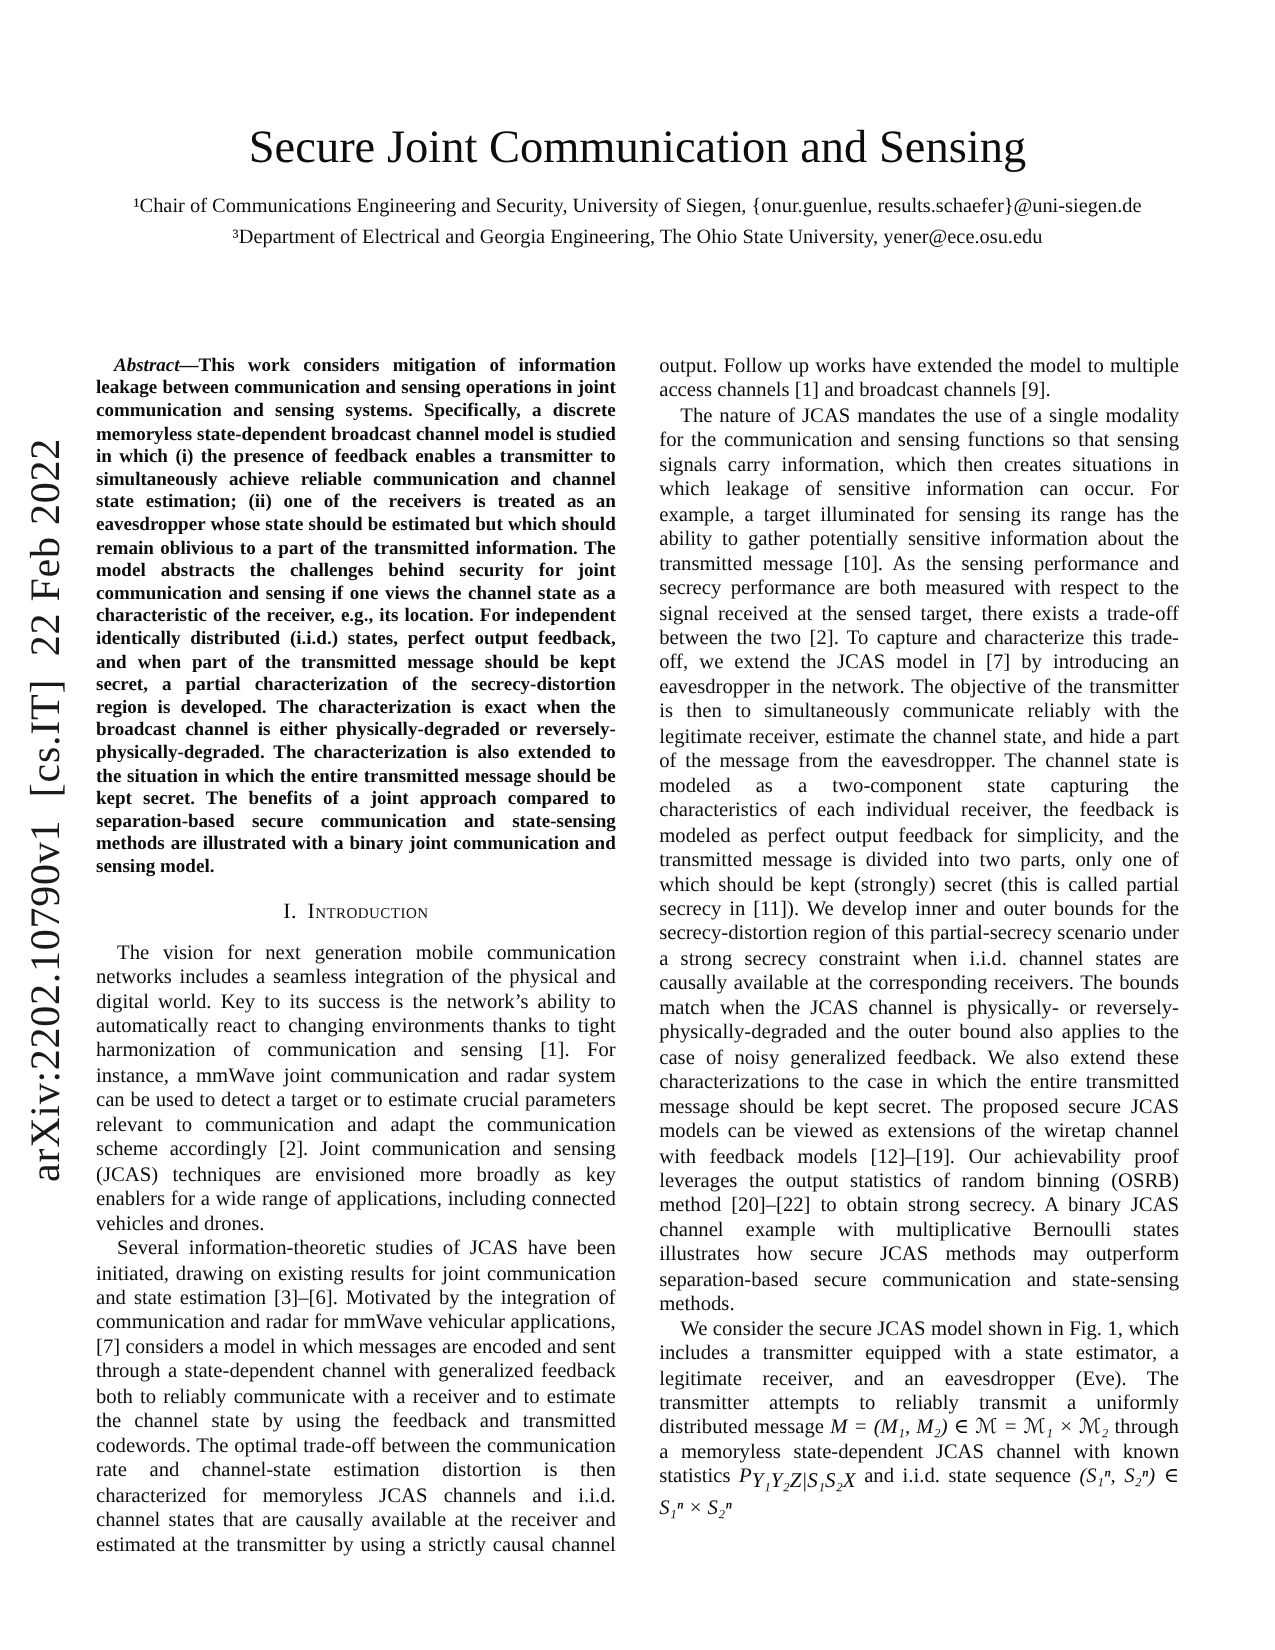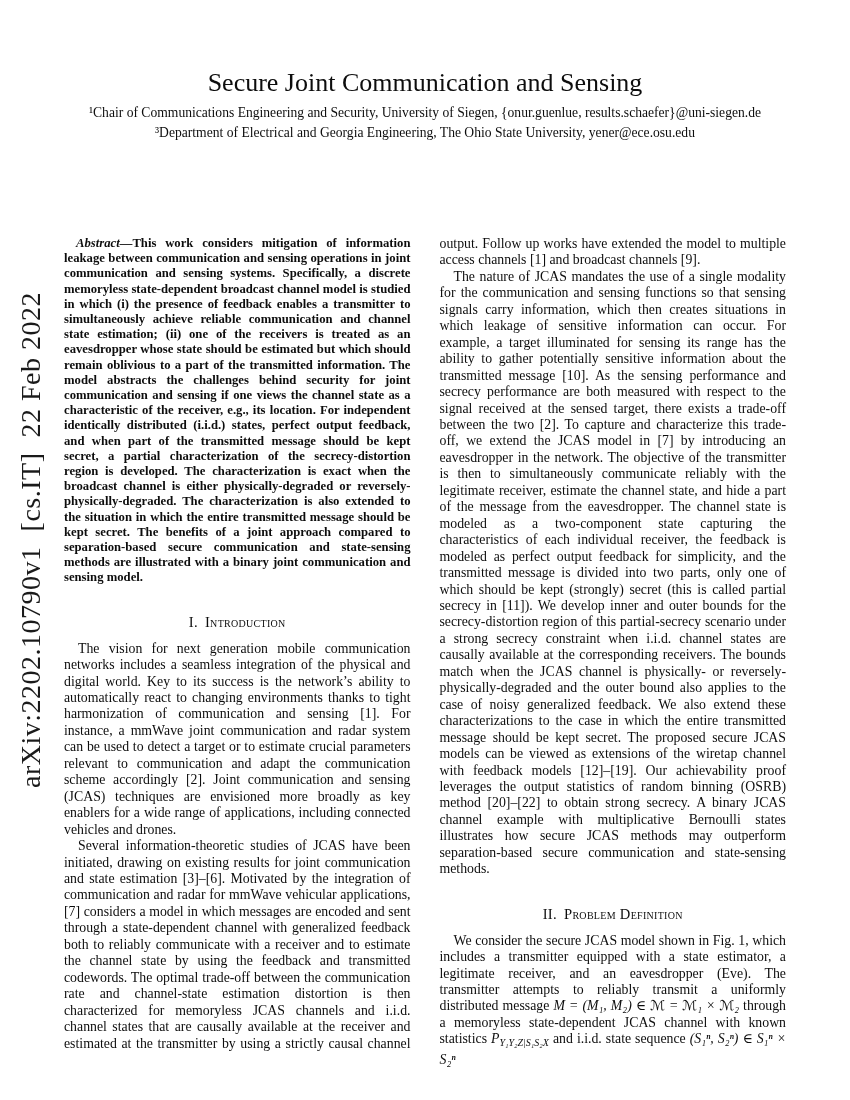--- a/index.html
+++ b/index.html
@@ -8,47 +8,47 @@
     background:#ffffff; color:#0d0d0d;
     font-family:"Liberation Serif","DejaVu Serif",serif;
     overflow:hidden;
   }
   .arxiv-watermark {
     position:absolute; top:540px; left:31px;
     transform:translate(-50%,-50%) rotate(-90deg);
     white-space:pre; font-size:28px; color:#1a1a1a; letter-spacing:0.5px;
   }
   .header { position:absolute; top:69px; left:0; width:850px; text-align:center; }
-  .paper-title { font-size:26px; font-weight:normal; margin:0; line-height:1.1; }
+  .paper-title { font-size:31px; font-weight:normal; margin:12px; line-height:1.1; }
   .authors-line { margin-top:15px; font-size:15.5px; }
   .affiliations { margin-top:5px; font-size:13.6px; line-height:20.5px; }
   .columns {
     position:absolute; top:236px; left:64px; width:722px;
     display:flex; gap:29px;
   }
   .col { width:352px; }
   .abstract {
     font-size:12.7px; font-weight:bold; line-height:15.2px;
     text-align:justify; text-indent:12px; margin:0;
   }
   .abstract-label { font-style:italic; }
   .section-heading {
     font-size:14.6px; font-weight:normal; text-align:center;
-    margin:28px 0 10px 0; letter-spacing:0.3px;
+    margin:14px 0 10px 0; letter-spacing:0.3px;
   }
   .sc { font-variant:small-caps; }
   .heading-number { margin-right:7px; }
   .body-para {
     font-size:13.8px; line-height:16.45px; text-align:justify;
     text-indent:14px; margin:0;
   }
   .cont-end { text-align-last:justify; }
   .cont-start { text-indent:0; }
   .math { font-style:italic; font-family:"Liberation Serif","DejaVu Serif","DejaVu Sans",serif; }
-  .msub { font-size:10px; vertical-align:-3px; font-style:italic; }
+  .msub { font-size:14px; vertical-align:-3px; font-style:italic; }
 </style>
 </head>
 <body>
 
 <div class="arxiv-watermark">arXiv:2202.10790v1  [cs.IT]  22 Feb 2022</div>
 
 <div class="header">
   <h1 class="paper-title">Secure Joint Communication and Sensing</h1>
   <div class="affiliations">
     <div>¹Chair of Communications Engineering and Security, University of Siegen, {onur.guenlue, results.schaefer}@uni-siegen.de</div>
@@ -59,16 +59,15 @@
 <div class="columns">
   <div class="col">
     <p class="abstract"><span class="abstract-label">Abstract—</span><span>This work considers mitigation of information leakage between communication and sensing operations in joint communication and sensing systems. Specifically, a discrete memoryless state-dependent broadcast channel model is studied in which (i) the presence of feedback enables a transmitter to simultaneously achieve reliable communication and channel state estimation; (ii) one of the receivers is treated as an eavesdropper whose state should be estimated but which should remain oblivious to a part of the transmitted information. The model abstracts the challenges behind security for joint communication and sensing if one views the channel state as a characteristic of the receiver, e.g., its location. For independent identically distributed (i.i.d.) states, perfect output feedback, and when part of the transmitted message should be kept secret, a partial characterization of the secrecy-distortion region is developed. The characterization is exact when the broadcast channel is either physically-degraded or reversely-physically-degraded. The characterization is also extended to the situation in which the entire transmitted message should be kept secret. The benefits of a joint approach compared to separation-based secure communication and state-sensing methods are illustrated with a binary joint communication and sensing model.</span></p>
     <h2 class="section-heading"><span class="heading-number">I.</span><span class="sc">Introduction</span></h2>
     <p class="body-para">The vision for next generation mobile communication networks includes a seamless integration of the physical and digital world. Key to its success is the network’s ability to automatically react to changing environments thanks to tight harmonization of communication and sensing [1]. For instance, a mmWave joint communication and radar system can be used to detect a target or to estimate crucial parameters relevant to communication and adapt the communication scheme accordingly [2]. Joint communication and sensing (JCAS) techniques are envisioned more broadly as key enablers for a wide range of applications, including connected vehicles and drones.</p>
     <p class="body-para cont-end">Several information-theoretic studies of JCAS have been initiated, drawing on existing results for joint communication and state estimation [3]–[6]. Motivated by the integration of communication and radar for mmWave vehicular applications, [7] considers a model in which messages are encoded and sent through a state-dependent channel with generalized feedback both to reliably communicate with a receiver and to estimate the channel state by using the feedback and transmitted codewords. The optimal trade-off between the communication rate and channel-state estimation distortion is then characterized for memoryless JCAS channels and i.i.d. channel states that are causally available at the receiver and estimated at the transmitter by using a strictly causal channel</p>
   </div>
   <div class="col">
     <p class="body-para cont-start">output. Follow up works have extended the model to multiple access channels [1] and broadcast channels [9].</p>
     <p class="body-para">The nature of JCAS mandates the use of a single modality for the communication and sensing functions so that sensing signals carry information, which then creates situations in which leakage of sensitive information can occur. For example, a target illuminated for sensing its range has the ability to gather potentially sensitive information about the transmitted message [10]. As the sensing performance and secrecy performance are both measured with respect to the signal received at the sensed target, there exists a trade-off between the two [2]. To capture and characterize this trade-off, we extend the JCAS model in [7] by introducing an eavesdropper in the network. The objective of the transmitter is then to simultaneously communicate reliably with the legitimate receiver, estimate the channel state, and hide a part of the message from the eavesdropper. The channel state is modeled as a two-component state capturing the characteristics of each individual receiver, the feedback is modeled as perfect output feedback for simplicity, and the transmitted message is divided into two parts, only one of which should be kept (strongly) secret (this is called partial secrecy in [11]). We develop inner and outer bounds for the secrecy-distortion region of this partial-secrecy scenario under a strong secrecy constraint when i.i.d. channel states are causally available at the corresponding receivers. The bounds match when the JCAS channel is physically- or reversely-physically-degraded and the outer bound also applies to the case of noisy generalized feedback. We also extend these characterizations to the case in which the entire transmitted message should be kept secret. The proposed secure JCAS models can be viewed as extensions of the wiretap channel with feedback models [12]–[19]. Our achievability proof leverages the output statistics of random binning (OSRB) method [20]–[22] to obtain strong secrecy. A binary JCAS channel example with multiplicative Bernoulli states illustrates how secure JCAS methods may outperform separation-based secure communication and state-sensing methods.</p>
-    <h2 class="section-heading"><span class="heading-number">II.</span><span class="sc">Problem Definition</span></h2>
     <p class="body-para"><span>We consider the secure JCAS model shown in Fig. 1, which includes a transmitter equipped with a state estimator, a legitimate receiver, and an eavesdropper (Eve). The transmitter attempts to reliably transmit a uniformly distributed message </span><span class="math">M = (M₁, M₂) ∈ ℳ = ℳ₁ × ℳ₂</span><span> through a memoryless state-dependent JCAS channel with known statistics </span><span class="math">P</span><span class="msub">Y₁Y₂Z|S₁S₂X</span><span> and i.i.d. state sequence </span><span class="math">(S₁ⁿ, S₂ⁿ) ∈ S₁ⁿ × S₂ⁿ</span></p>
   </div>
 </div>
 
 </body></html>

